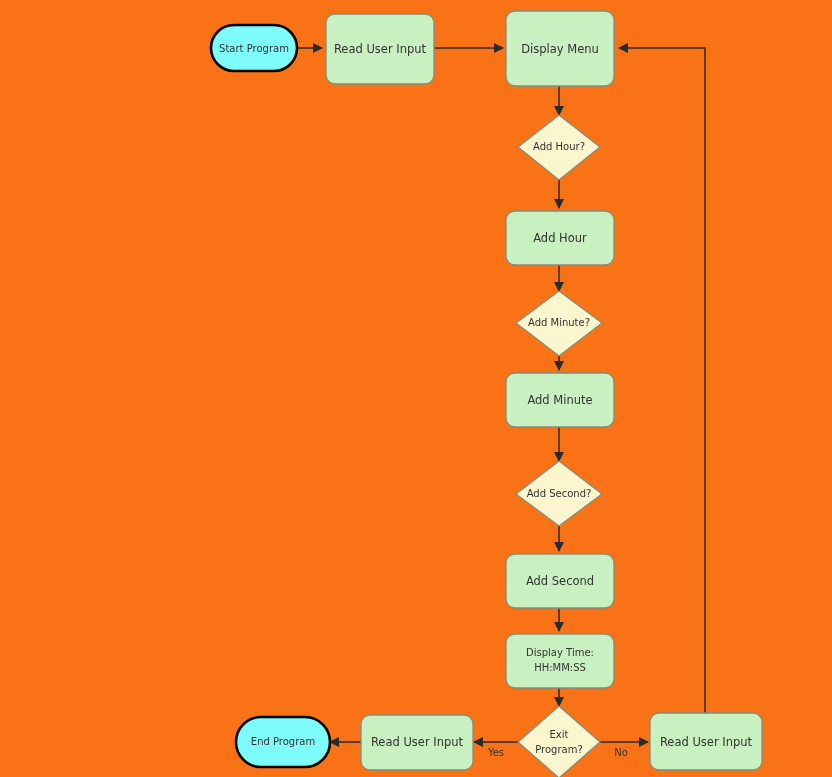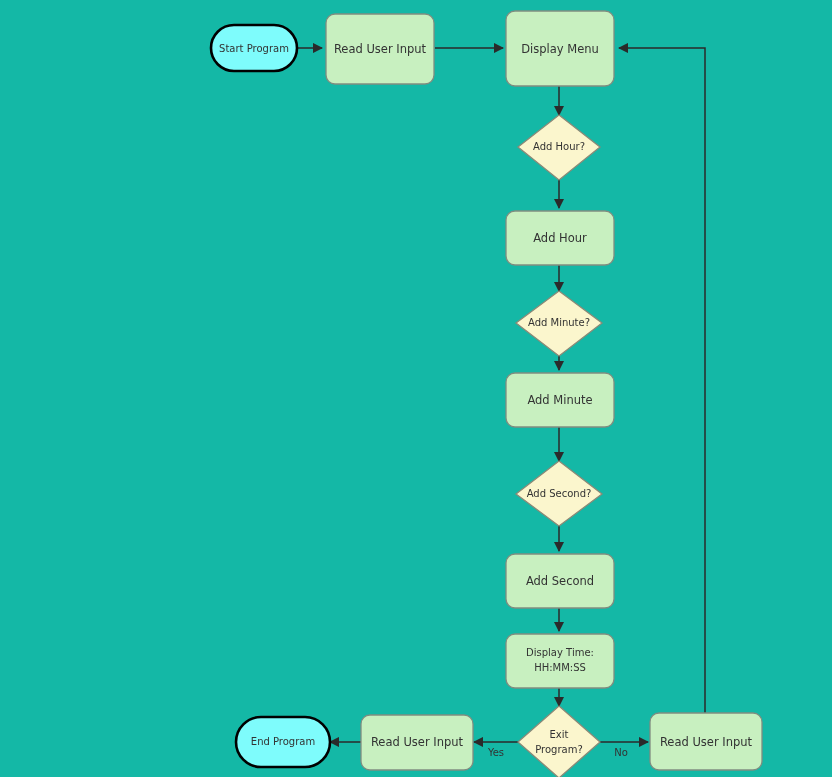--- a/index.html
+++ b/index.html
@@ -7,21 +7,21 @@
     padding: 0;
     background: #ffffff;
   }
   body {
     font-family: "DejaVu Sans", sans-serif;
   }
   #canvas {
     position: relative;
     width: 832px;
     height: 777px;
-    background: #14b8a6;
+    background: #f97316;
     overflow: hidden;
   }
   #flow-svg {
     position: absolute;
     left: 0;
     top: 0;
     width: 832px;
     height: 777px;
   }
   .node-label {

